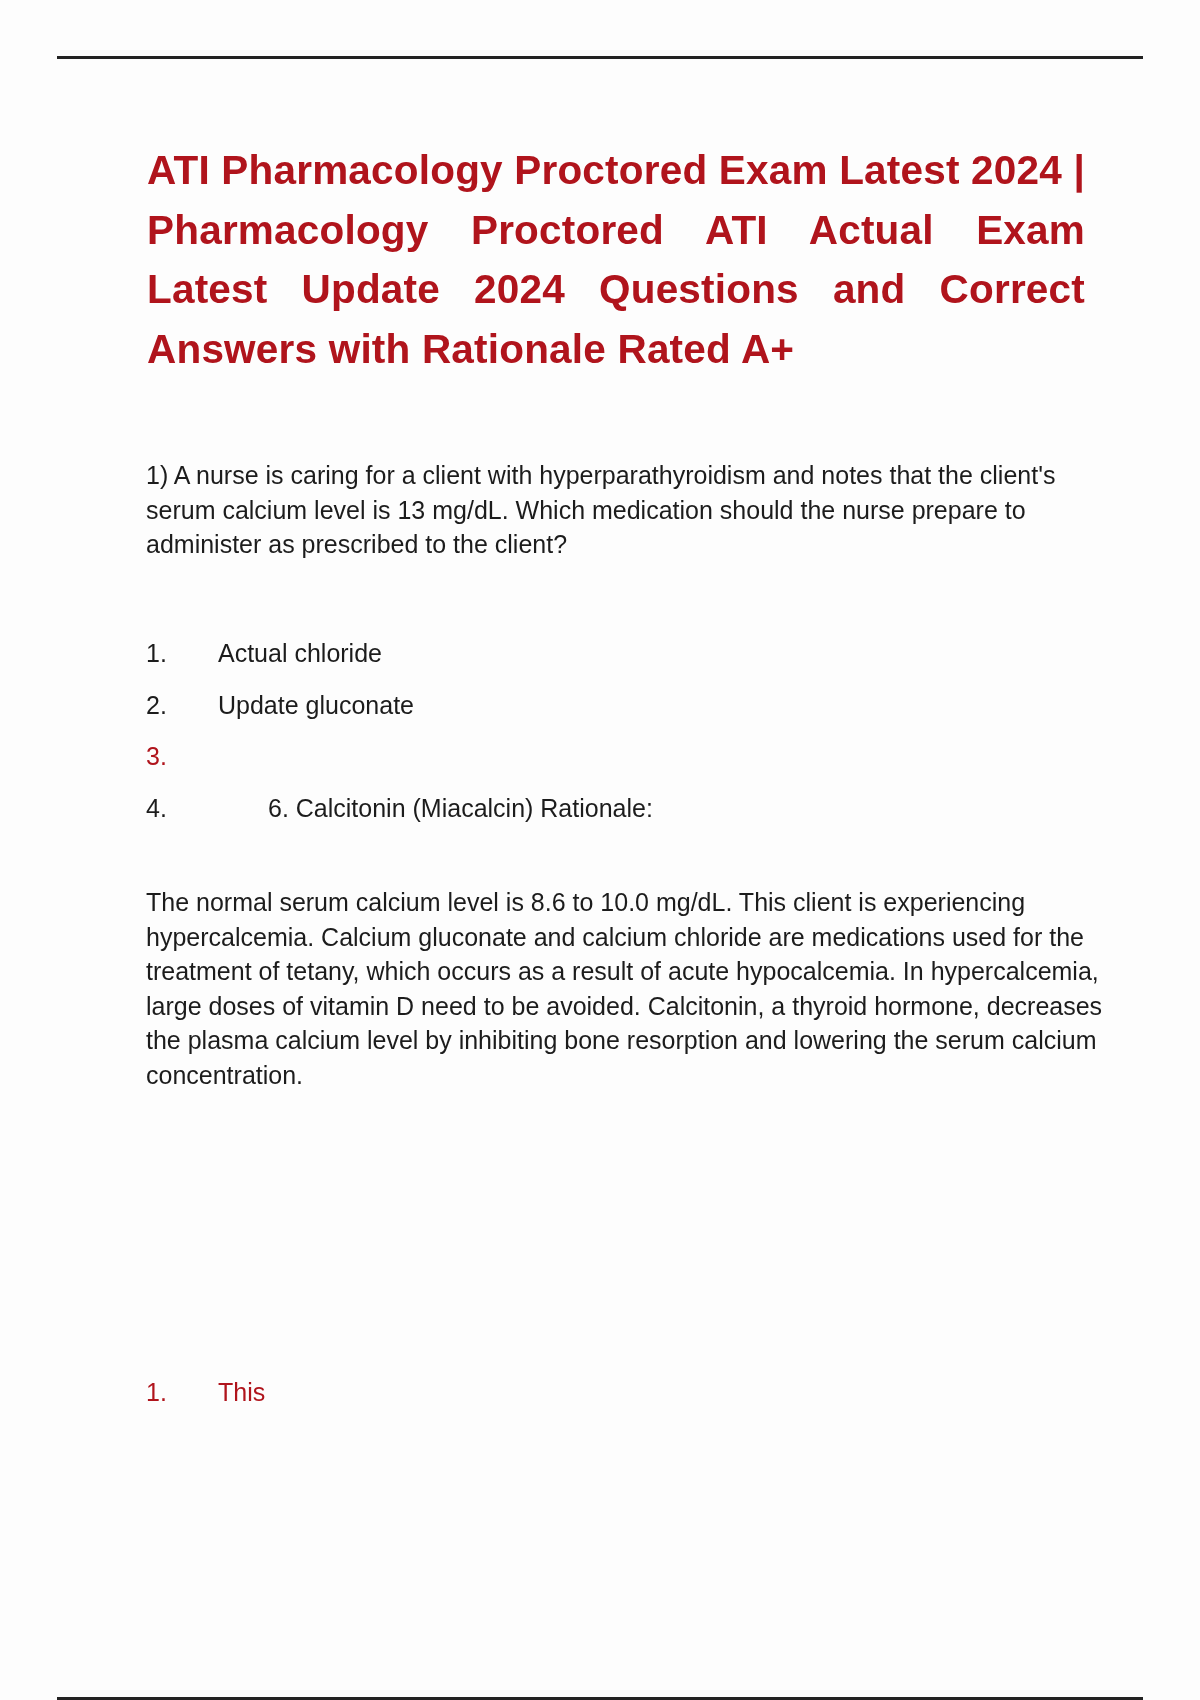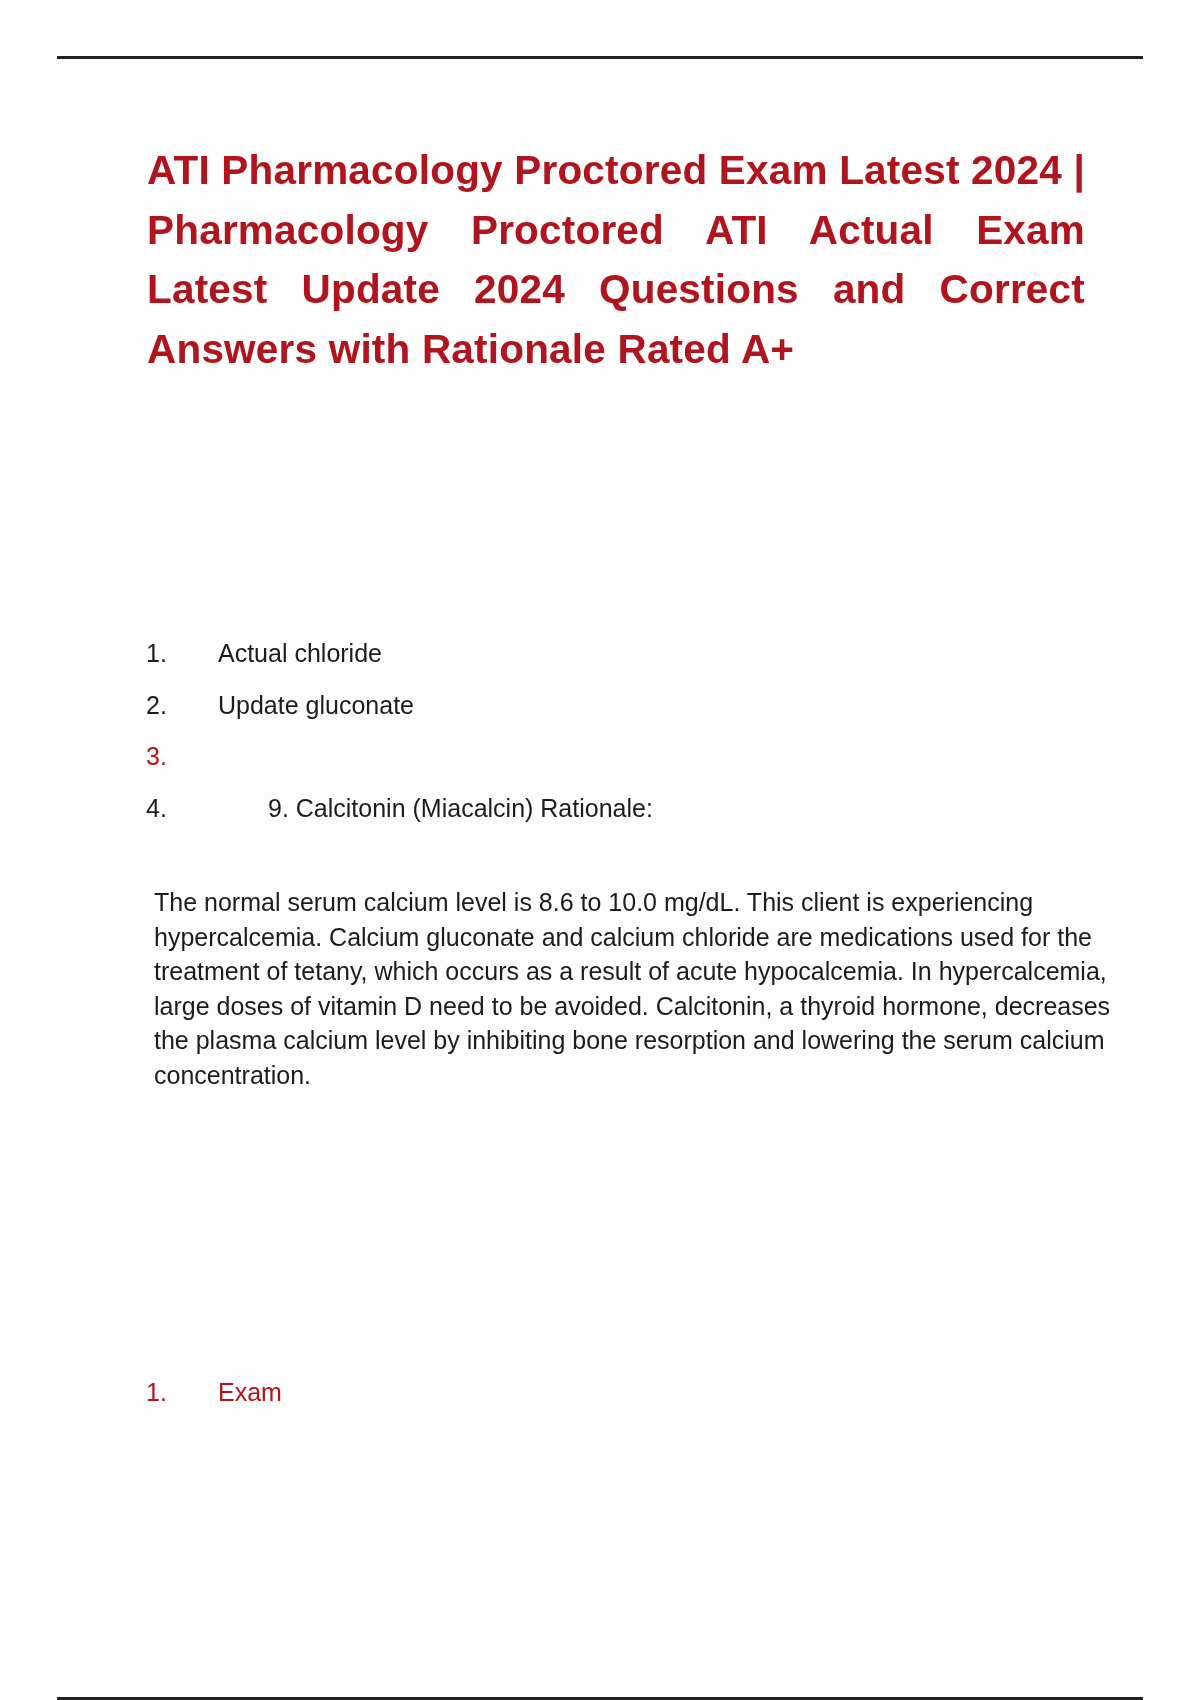--- a/index.html
+++ b/index.html
@@ -55,55 +55,56 @@
       align-items: baseline;
       height: 51.5px;
       font-size: 25px;
       line-height: 51.5px;
       color: #1c1c1c;
       white-space: nowrap;
     }
     .opt .num { width: 72px; }
     .opt.correct { color: #b0141c; }
     .opt .rationale-label { margin-left: 50px; color: #1c1c1c; }
-    .rationale { position: absolute; top: 745px; left: 8px; width: 960px; }
+    .rationale { position: absolute; top: 745px; left: 0; width: 960px; }
     .q10 { position: absolute; top: 1024px; left: 0; width: 960px; }
     .options2 { position: absolute; top: 1227px; left: 0; width: 960px; }
   </style>
 </head>
 <body>
 
 <div class="rule top"></div>
 
 <div class="content">
   <h1 class="title">ATI Pharmacology Proctored Exam Latest 2024 | Pharmacology Proctored ATI Actual Exam Latest Update 2024 Questions and Correct Answers with Rationale Rated A+</h1>
 
+  <p class="para q1">1) A nurse is caring for a client with hyperparathyroidism and notes that the client's serum calcium level is 13 mg/dL. Which medication should the nurse prepare to administer as prescribed to the client?</p>
 
   <div class="options">
     <div class="opt">
       <span class="num">1.</span>
       <span>Actual chloride</span>
     </div>
     <div class="opt">
       <span class="num">2.</span>
       <span>Update gluconate</span>
     </div>
     <div class="opt correct">
       <span class="num">3.</span>
     </div>
     <div class="opt">
       <span class="num">4.</span>
-      <span class="rationale-label">9. Calcitonin (Miacalcin) Rationale:</span>
+      <span class="rationale-label">6. Calcitonin (Miacalcin) Rationale:</span>
     </div>
   </div>
 
   <p class="para rationale">The normal serum calcium level is 8.6 to 10.0 mg/dL. This client is experiencing hypercalcemia. Calcium gluconate and calcium chloride are medications used for the treatment of tetany, which occurs as a result of acute hypocalcemia. In hypercalcemia, large doses of vitamin D need to be avoided. Calcitonin, a thyroid hormone, decreases the plasma calcium level by inhibiting bone resorption and lowering the serum calcium concentration.</p>
 
 
   <div class="options2">
     <div class="opt correct">
       <span class="num">1.</span>
-      <span>Exam</span>
+      <span>This</span>
     </div>
   </div>
 </div>
 
 <div class="rule bottom"></div>
 
 </body></html>

